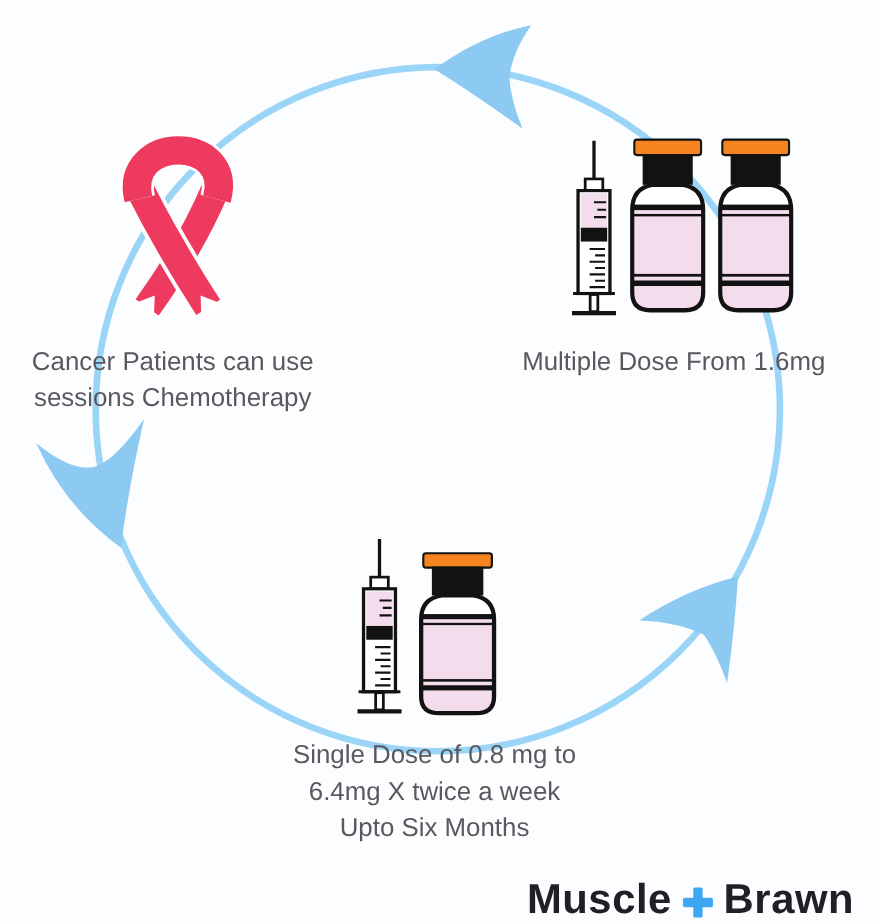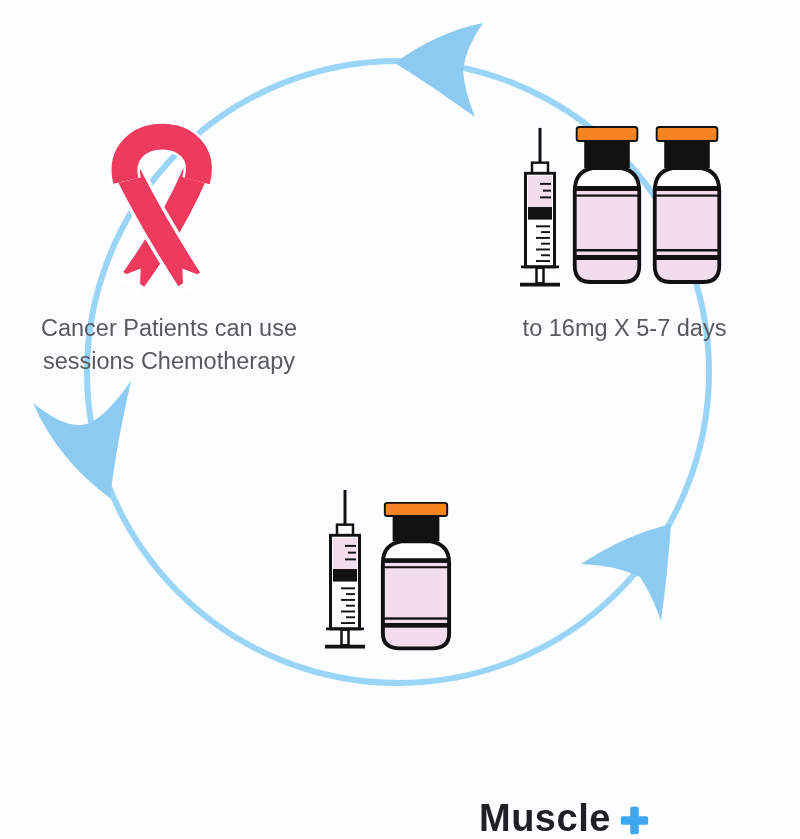--- a/index.html
+++ b/index.html
@@ -12,21 +12,20 @@
   }
   .abs{position:absolute;}
   svg{display:block;}
   .step-text{
     position:absolute;
     text-align:center;
     color:#58595C;
     font-size:23.5px;
     line-height:33px;
     white-space:nowrap;
-    margin-left:12px;
   }
   .step-text span{display:block;}
   #logo{
     position:absolute;
     left:479px;top:797px;
     display:flex;
     align-items:center;
     gap:9px;
     font-size:38px;
     font-weight:700;
@@ -138,25 +137,31 @@
     <rect x="5" y="130" width="68" height="5" fill="#121212"></rect>
     <path d="M 24 43 L 54 43 C 66 45 73 52 73 66 L 73 141 Q 73 157 56 157 L 22 157 Q 5 157 5 141 L 5 66 C 5 52 12 45 24 43 Z" fill="none" stroke="#121212" stroke-width="4"></path>
   </svg>
 
   <div class="step-text" style="left:18px;top:312px;width:278px">
     <span>Cancer Patients can use</span>
     <span>sessions Chemotherapy</span>
   </div>
 
   <div class="step-text" style="left:455px;top:312px;width:315px">
-    <span>to 16mg X 5-7 days</span>
+    <span>Multiple Dose From 1.6mg</span>
   </div>
 
+  <div class="step-text" style="left:245px;top:670px;width:300px">
+    <span>Single Dose of 0.8 mg to</span>
+    <span>6.4mg X twice a week</span>
+    <span>Upto Six Months</span>
+  </div>
 
   <div id="logo">
     <span>Muscle</span>
     <svg class="plus" viewBox="0 0 34 34">
       <rect x="12" y="1" width="10" height="32" rx="2" fill="#3FA7F1"></rect>
       <rect x="1" y="12" width="32" height="10" rx="2" fill="#3FA7F1"></rect>
     </svg>
+    <span>Brawn</span>
   </div>
 
 </div>
 
 </body></html>

